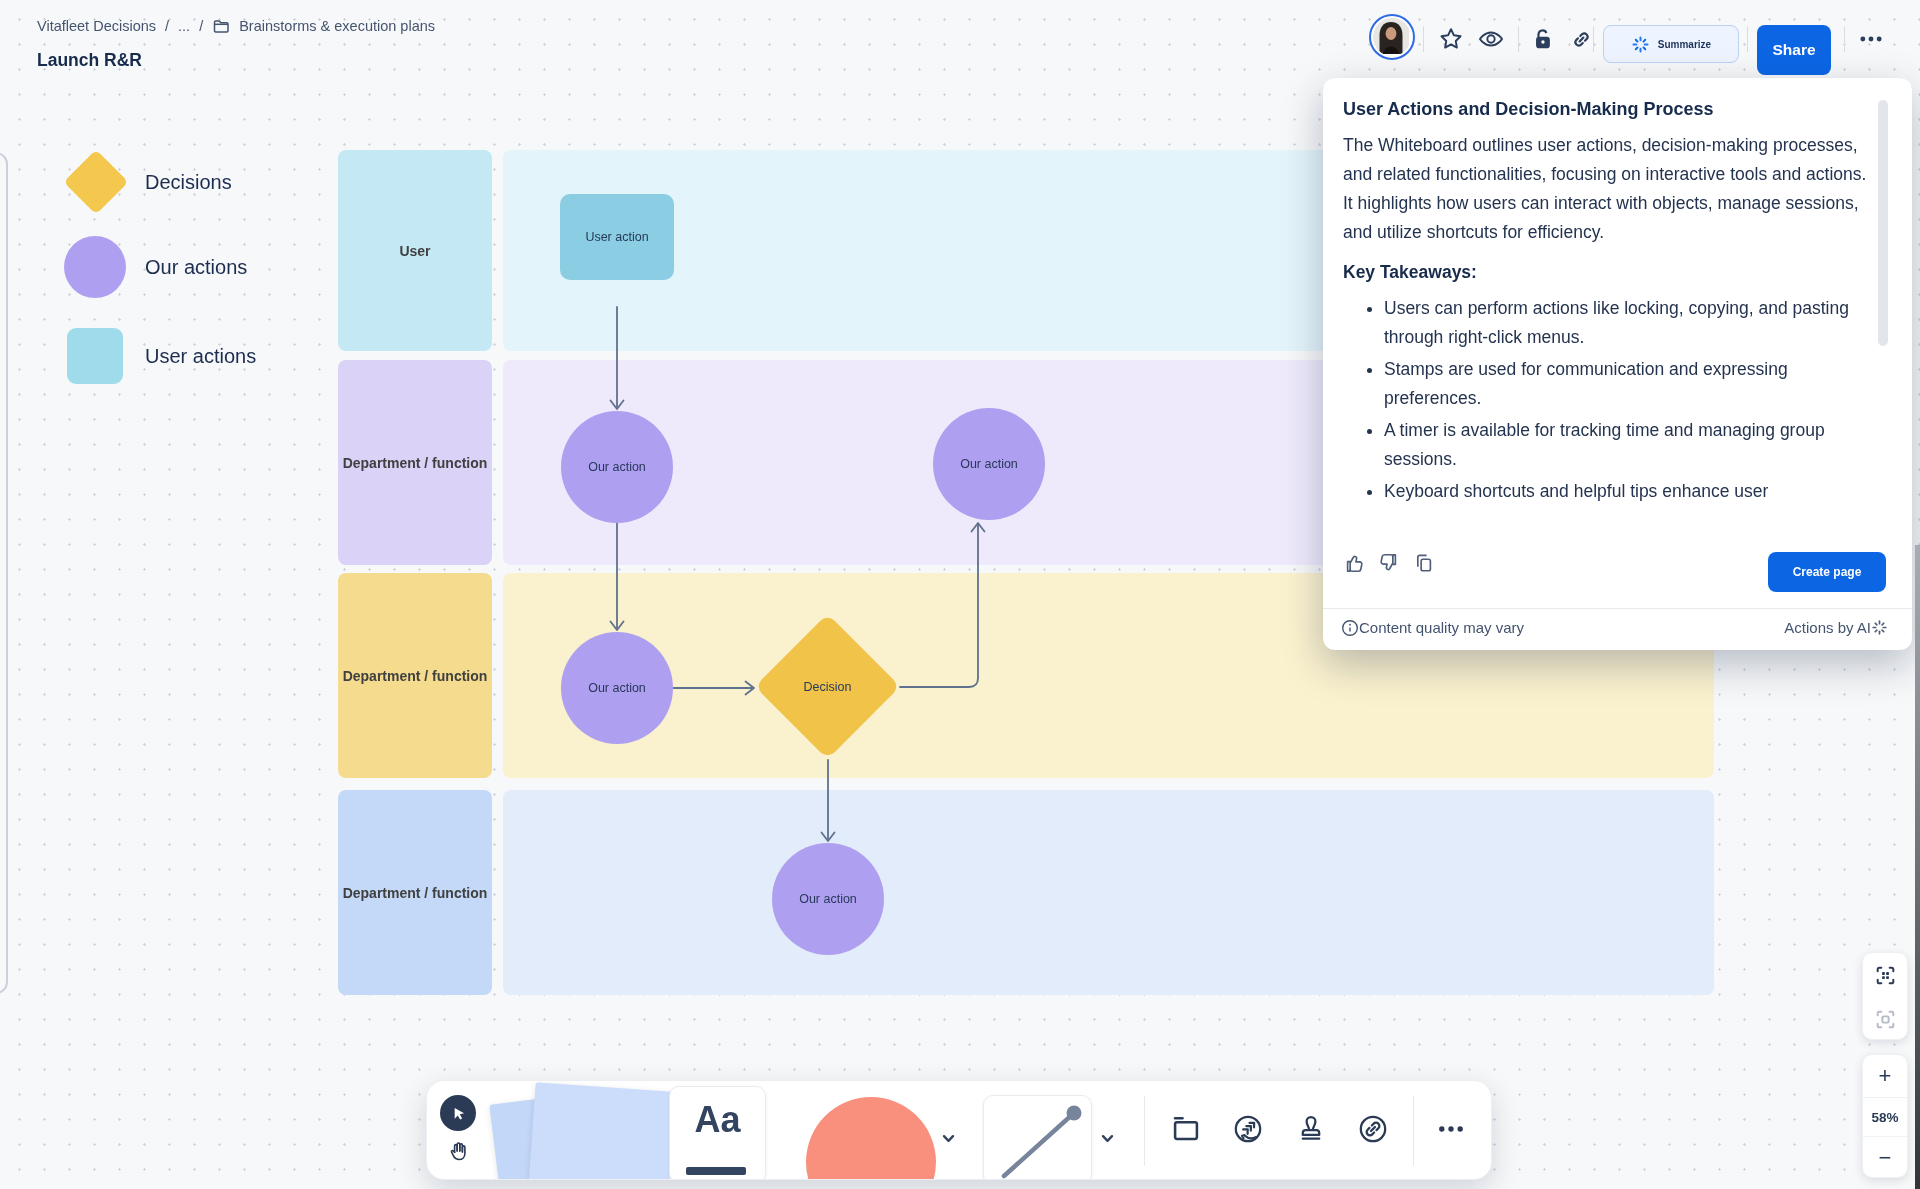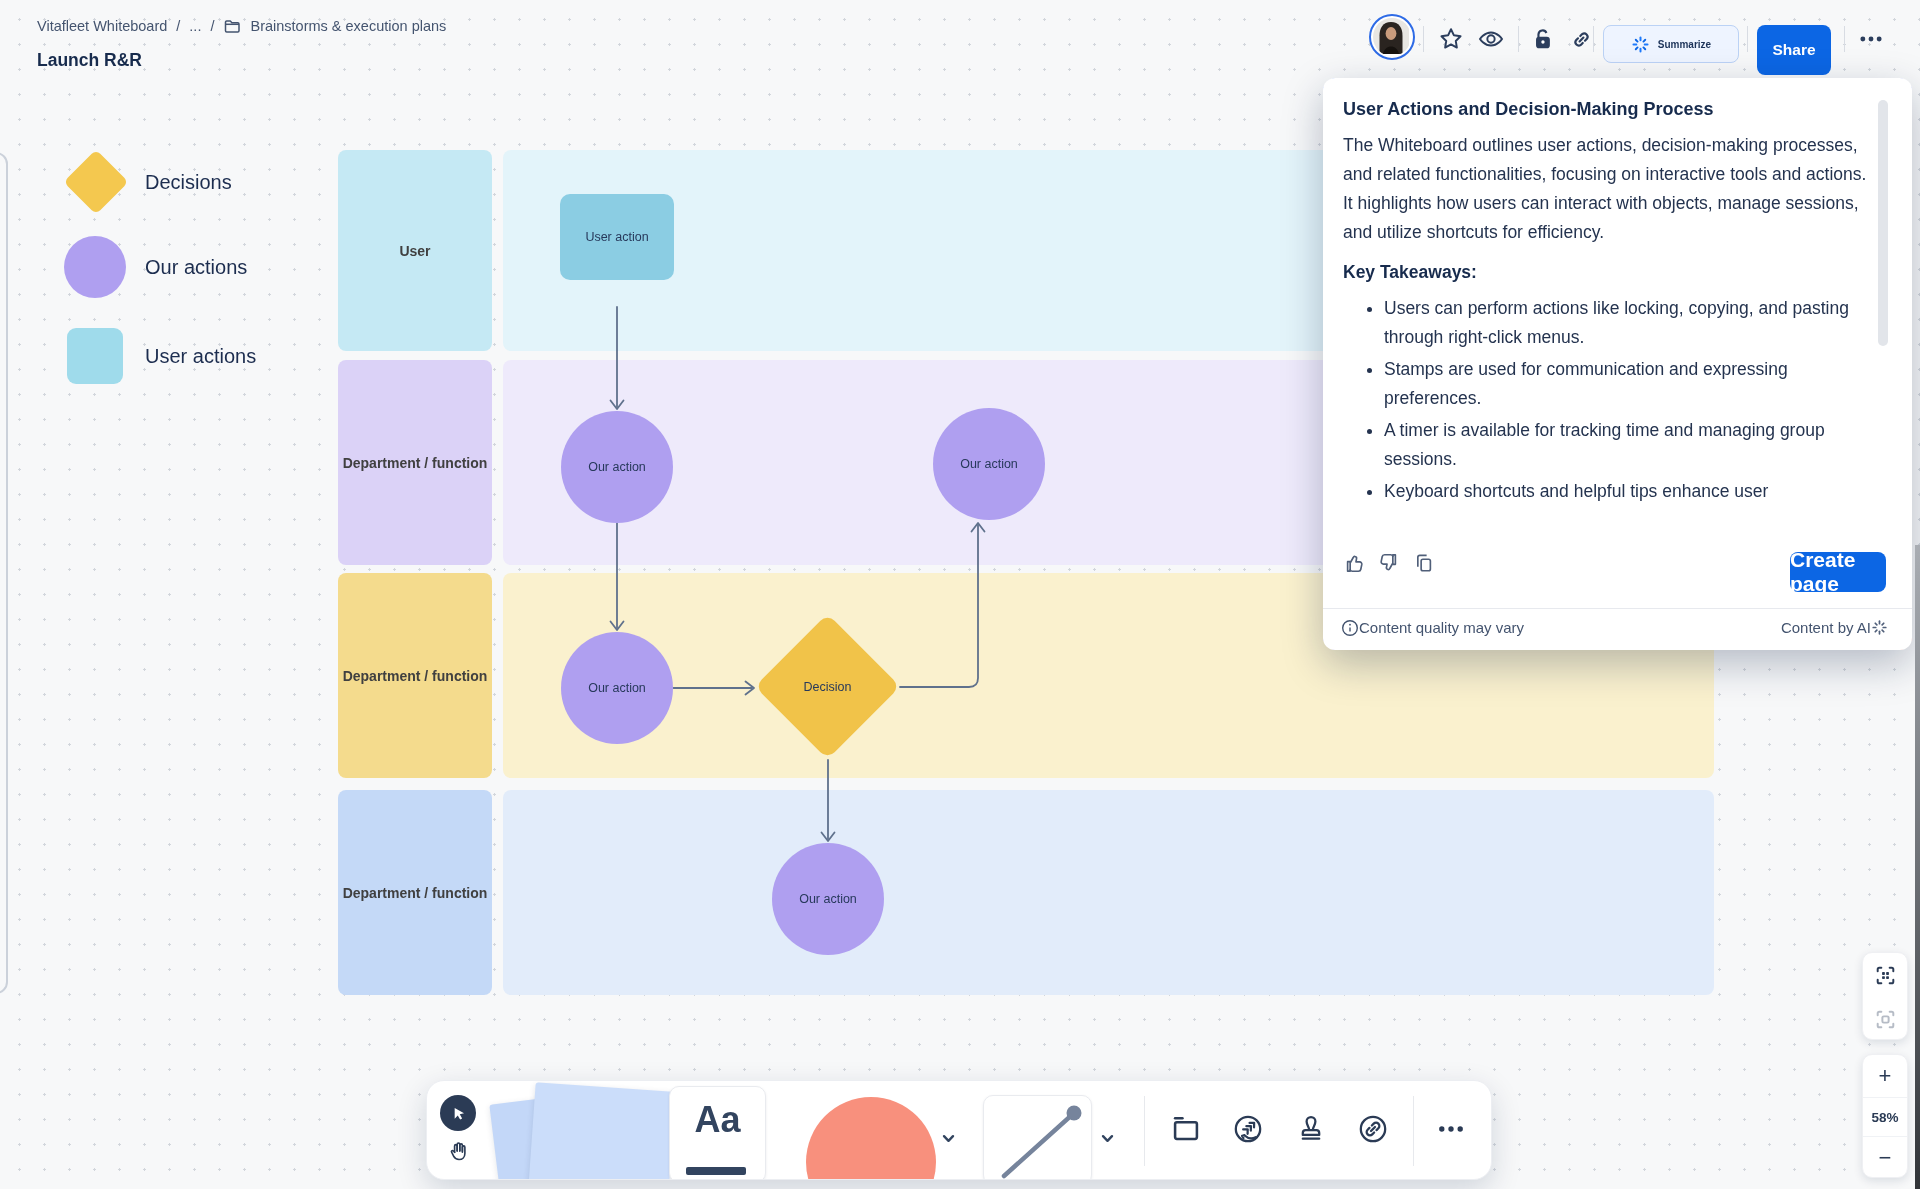--- a/index.html
+++ b/index.html
@@ -66,22 +66,22 @@
   .ai-inner { position:relative; width:100%; height:100%; background:#fff; border-radius:12px; overflow:hidden; }
   .ai-content { height:450px; overflow:hidden; padding:21px 36px 0 20px; }
   .ai-title { font-size:18px; font-weight:700; color:#172B4D; margin-bottom:11px; }
   .ai-summary { font-size:17.5px; line-height:29px; color:#24334F; }
   .ai-tk-heading { margin-top:15px; font-size:17.5px; font-weight:700; color:#172B4D; }
   .ai-list { margin:11px 0 0 0; padding-left:41px; }
   .ai-list li { font-size:17.5px; line-height:29px; color:#24334F; margin-bottom:3px; }
   .ai-scrollbar { position:absolute; right:24px; top:22px; width:10px; height:246px; border-radius:5px; background:#E2E5EA; }
   .ai-actions { position:absolute; left:20px; top:474px; display:flex; gap:13px; align-items:center; color:#505F79; }
   .ai-actions .act { width:22px; height:22px; cursor:pointer; }
-  .btn-create { position:absolute; right:26px; top:474px; width:96px; height:40px; background:#0C66E4;
-    color:#fff; border-radius:8px; font-size:21px; font-weight:700; display:flex; align-items:center;
+  .btn-create { position:absolute; right:26px; top:474px; width:118px; height:40px; background:#0C66E4;
+    color:#fff; border-radius:8px; font-size:12px; font-weight:700; display:flex; align-items:center;
     justify-content:center; cursor:pointer; }
   .ai-divider { position:absolute; left:0; right:0; top:530px; height:1px; background:#E7E9EE; }
   .ai-footer { position:absolute; left:0; right:0; top:531px; height:37px; display:flex; align-items:center;
     justify-content:space-between; padding:0 24px 0 18px; font-size:15px; color:#44546F; }
   .ai-footer .fleft, .ai-footer .fright { display:flex; align-items:center; gap:0; }
 
   
   .toolbar { position:absolute; left:426px; top:1080px; width:1066px; height:100px; background:#fff;
     border:1px solid #ECEEF2; border-radius:18px; box-shadow:0 10px 30px rgba(9,30,66,.16); overflow:hidden; }
   .tool-sep { position:absolute; top:15px; width:1px; height:70px; background:#E7E9ED; }
@@ -177,21 +177,21 @@
     </div>
 
   <div class="legend-diamond"></div>
   <div class="legend-label" style="top:171px;">Decisions</div>
   <div class="legend-circle"></div>
   <div class="legend-label" style="top:256px;">Our actions</div>
   <div class="legend-square"></div>
   <div class="legend-label" style="top:345px;">User actions</div>
 
   <div class="breadcrumb">
-    <span class="crumb">Vitafleet Whiteboard</span>
+    <span class="crumb">Vitafleet Decisions</span>
     <span>/</span>
     <span class="crumb">...</span>
     <span>/</span>
     <span style="display:flex;">
       <svg width="18" height="18" viewBox="0 0 18 18" fill="none" stroke="#44546F" stroke-width="1.5" stroke-linejoin="round">
         <path d="M2.5 5.2c0-.7.6-1.2 1.2-1.2h3.6l1.6 1.7h5.9c.7 0 1.2.5 1.2 1.2v6.9c0 .7-.5 1.2-1.2 1.2H3.7c-.6 0-1.2-.5-1.2-1.2z"></path>
         <path d="M2.5 7.3h13.5"></path>
       </svg>
     </span>
     <span class="crumb">Brainstorms &amp; execution plans</span>
@@ -313,21 +313,21 @@
           <span style="display:flex;">
             <svg width="18" height="18" viewBox="0 0 18 18" fill="none" stroke="#44546F" stroke-width="1.4">
               <circle cx="9" cy="9" r="7.3"></circle>
               <path d="M9 8.4v4.2"></path>
               <circle cx="9" cy="5.7" r=".9" fill="#44546F" stroke="none"></circle>
             </svg>
           </span>
           <span>Content quality may vary</span>
         </span>
         <span class="fright">
-          <span>Content by AI</span>
+          <span>Actions by AI</span>
           <span style="display:flex;">
             <svg width="17" height="17" viewBox="0 0 20 20" fill="none" stroke="#505F79" stroke-width="2" stroke-linecap="round">
               <path d="M10 2.6v3"></path>
                 <path d="M10 14.4v3"></path>
                 <path d="M2.6 10h3"></path>
                 <path d="M14.4 10h3"></path>
               <path d="M5 5l1.9 1.9"></path>
                 <path d="M13.1 13.1L15 15"></path>
                 <path d="M15 5l-1.9 1.9"></path>
                 <path d="M6.9 13.1L5 15"></path>

